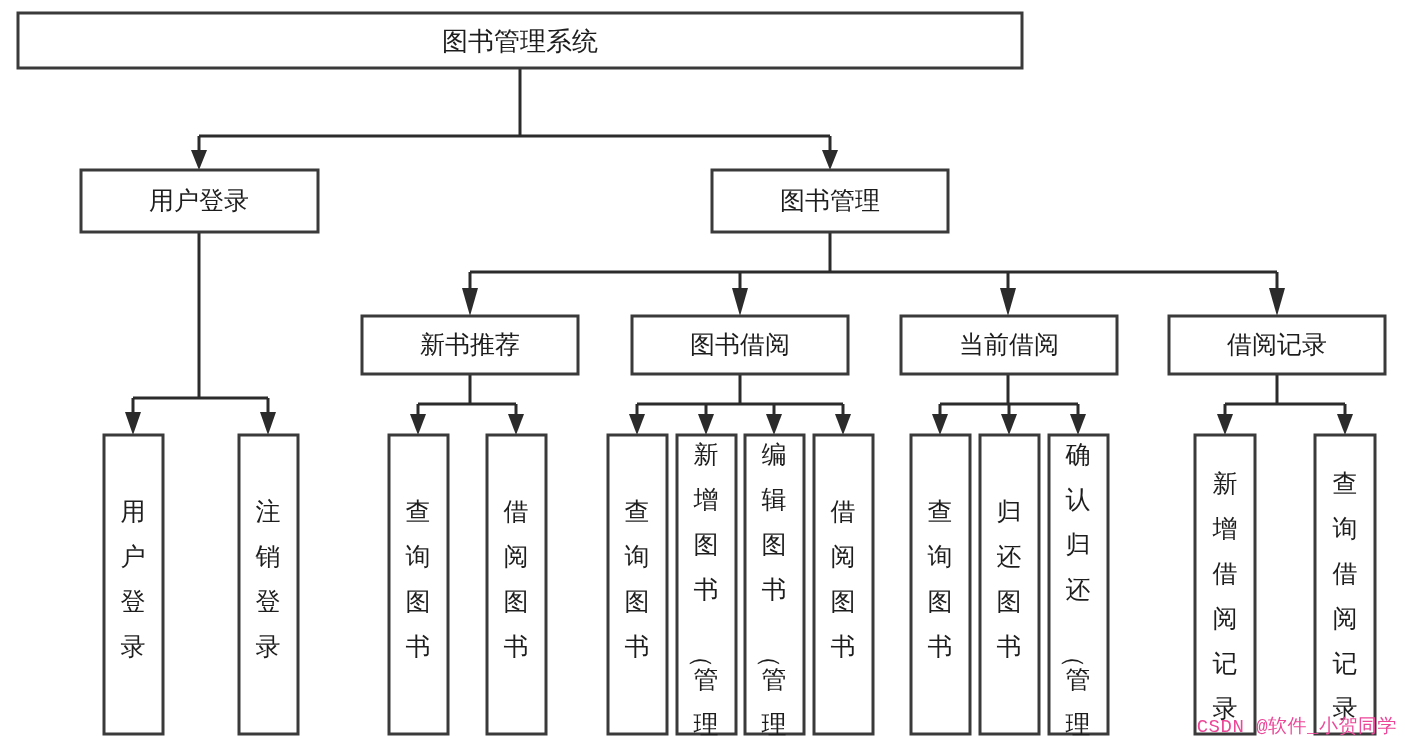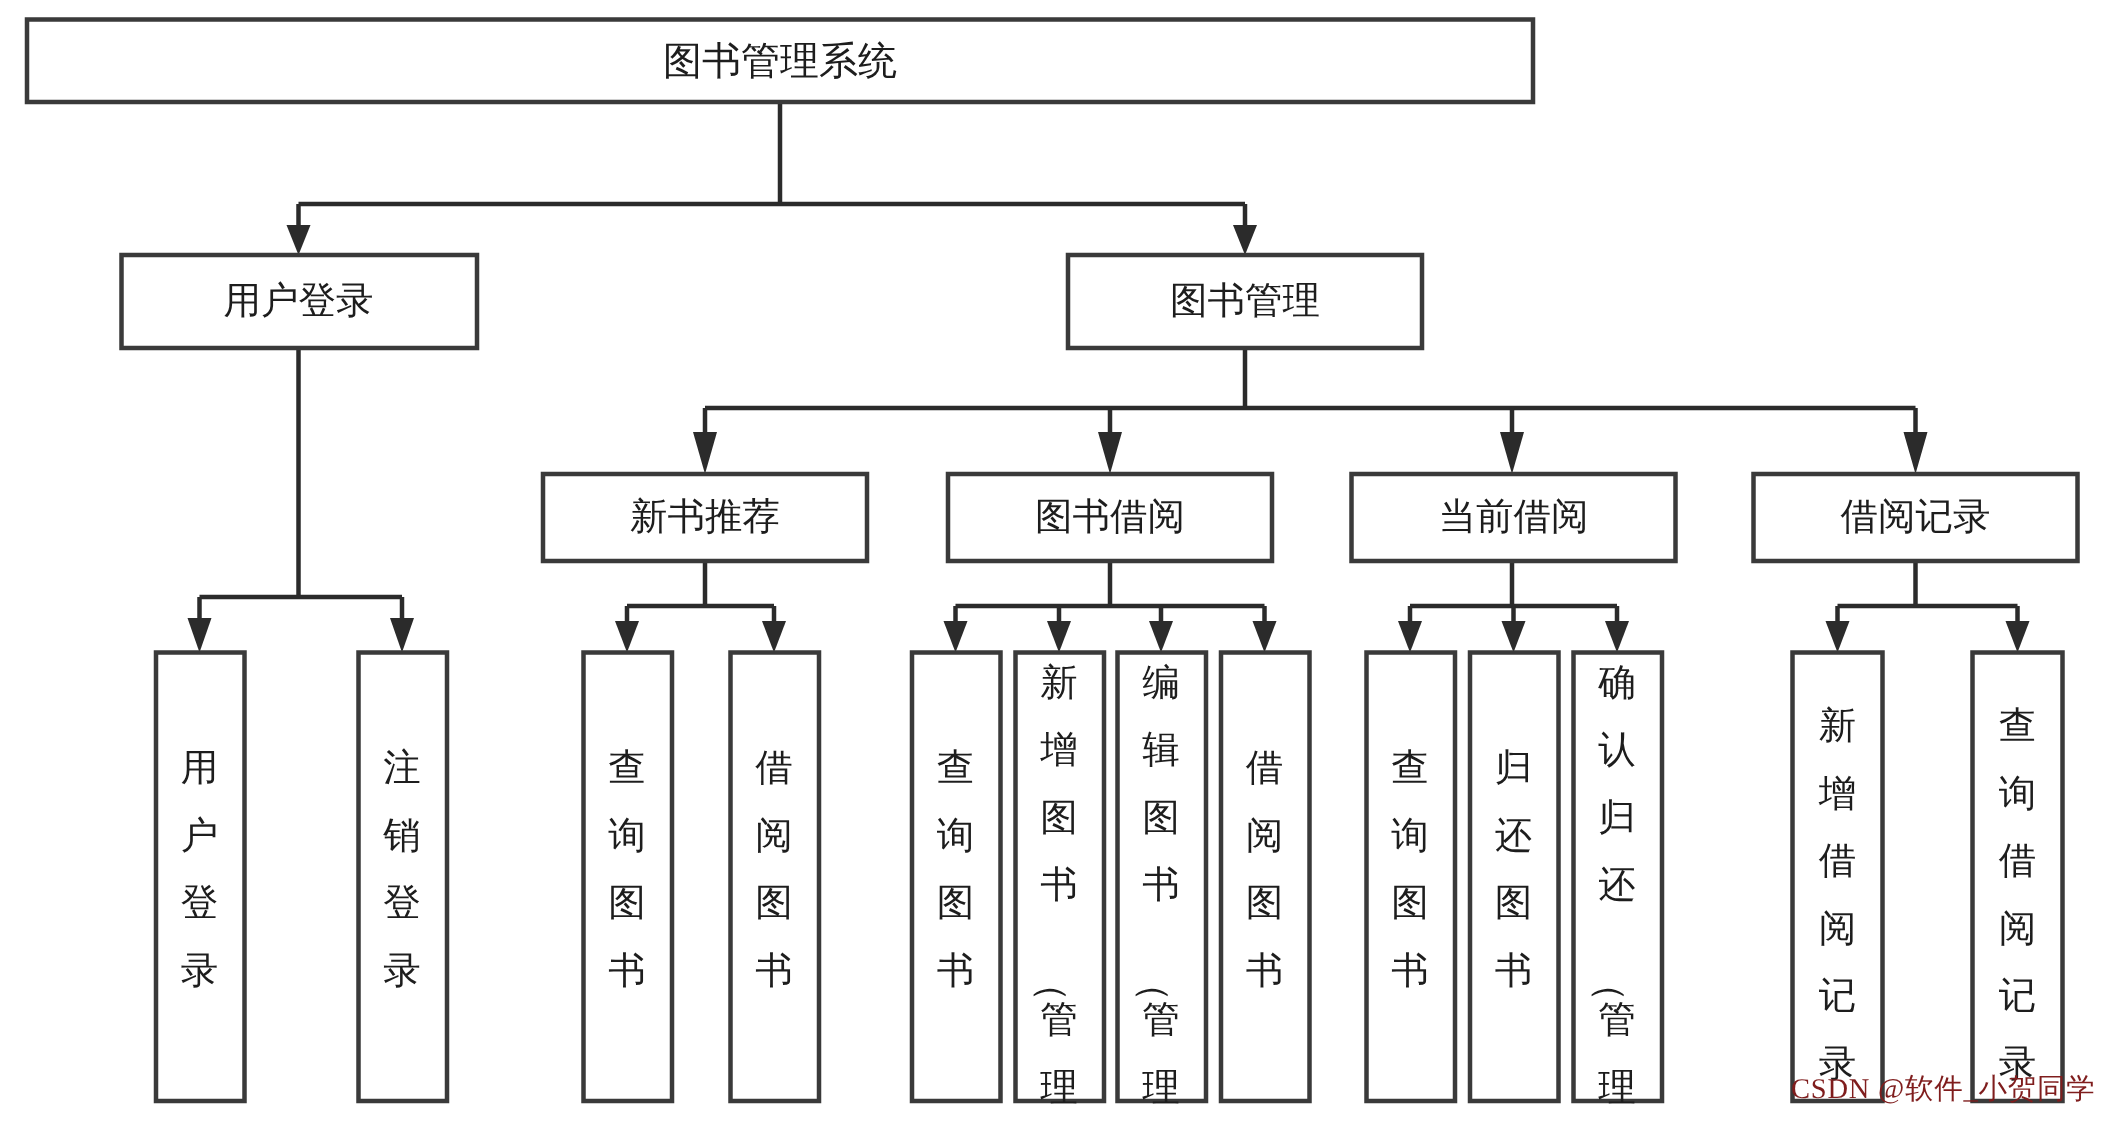--- a/index.html
+++ b/index.html
@@ -51,23 +51,23 @@
   .leaf-label {
     fill: #1d1d1d;
     font-family: "DejaVu Sans", "Liberation Sans", sans-serif;
     font-size: 25px;
     text-anchor: middle;
   }
   .watermark {
     position: absolute;
     right: 8px;
     bottom: 8px;
-    font-family: Liberation Serif, serif;
+    font-family: Liberation Mono, monospace;
     font-size: 19px;
-    color: #7f1d1d;
+    color: #ec4899;
     letter-spacing: 0.5px;
     white-space: nowrap;
     pointer-events: none;
   }
 </style>
 </head>
 <body>
 
 <svg id="diagram" viewBox="0 0 1405 747" xmlns="http://www.w3.org/2000/svg">
 

